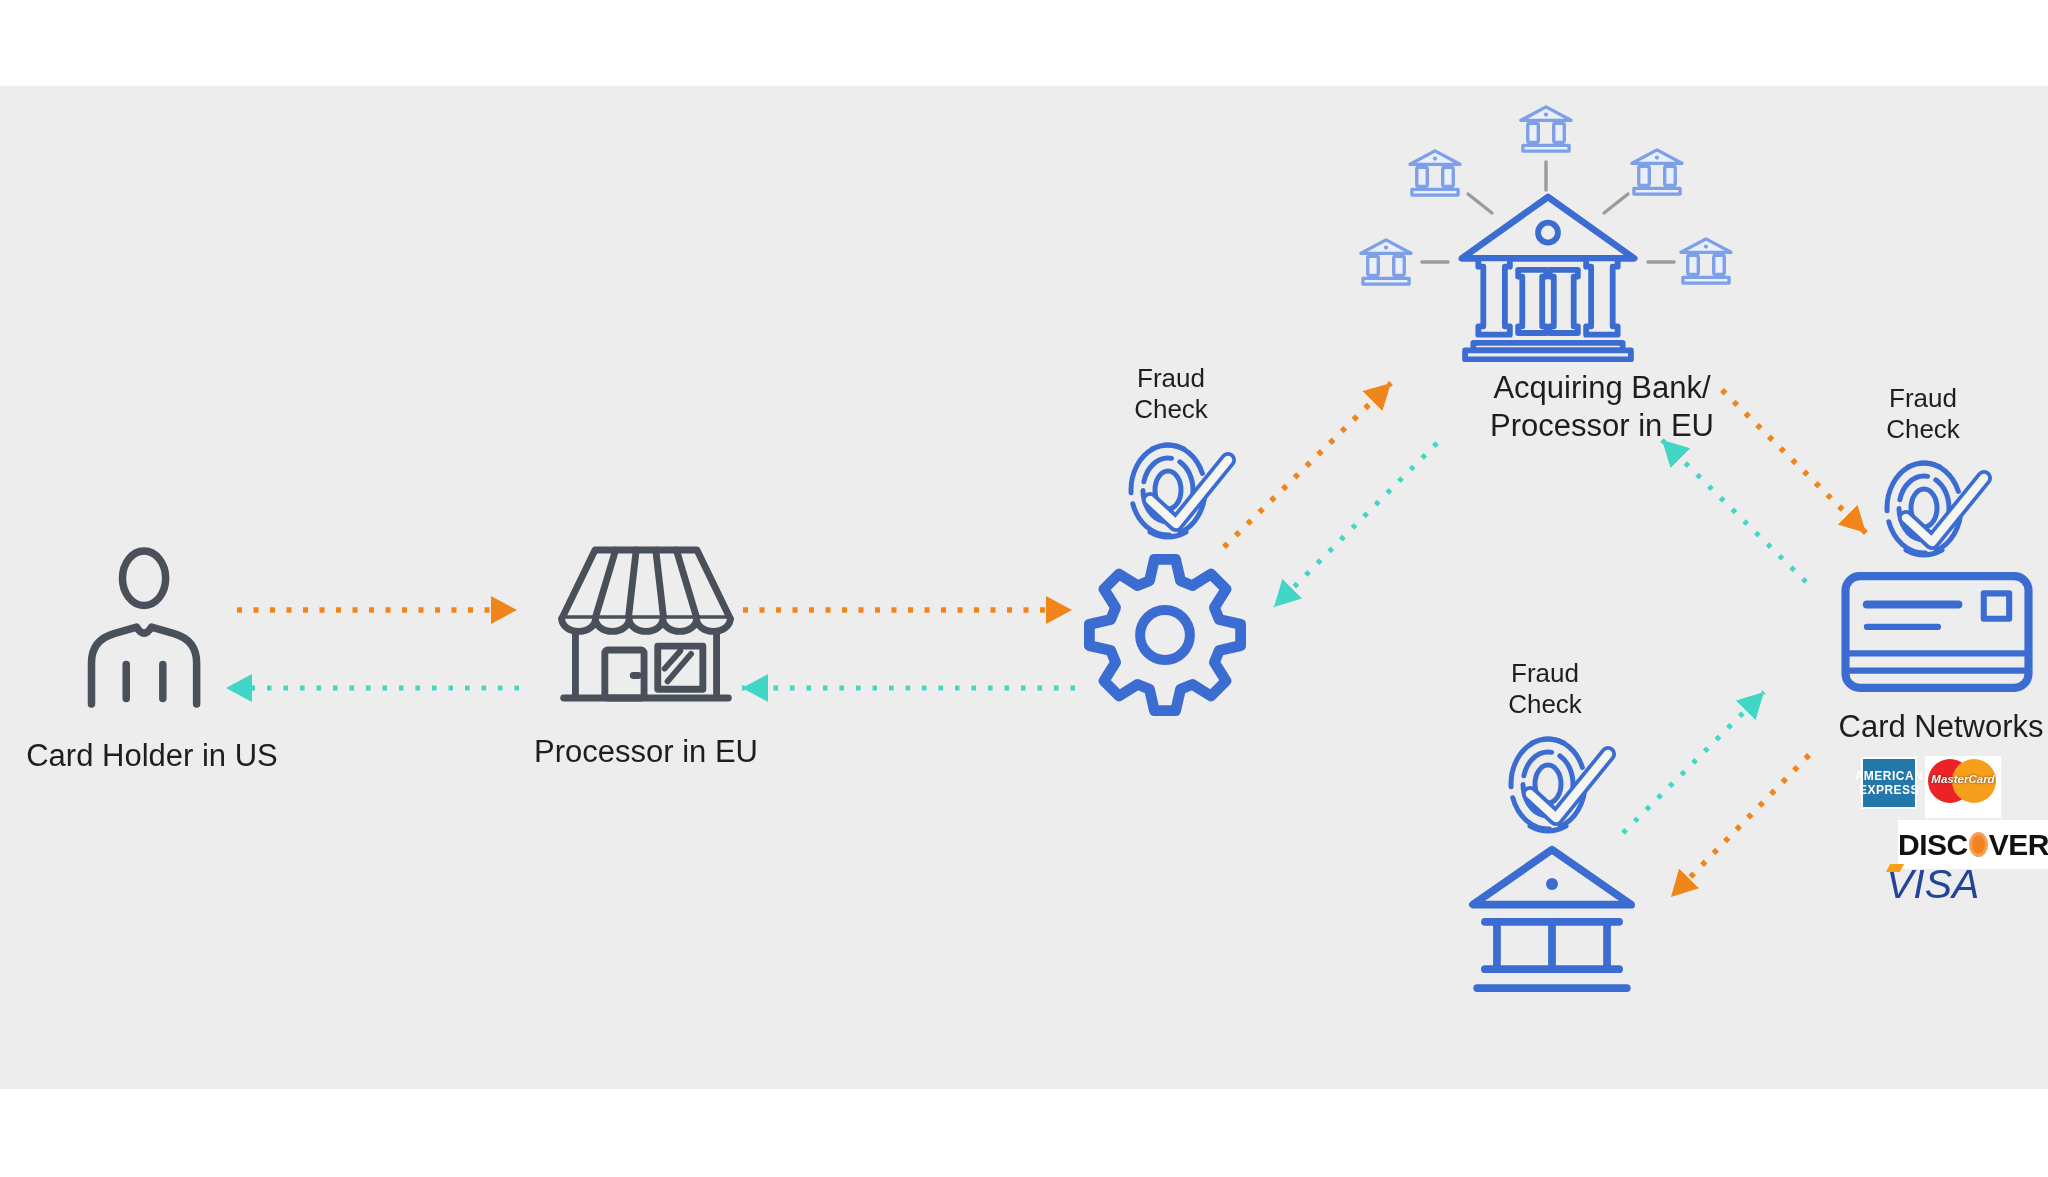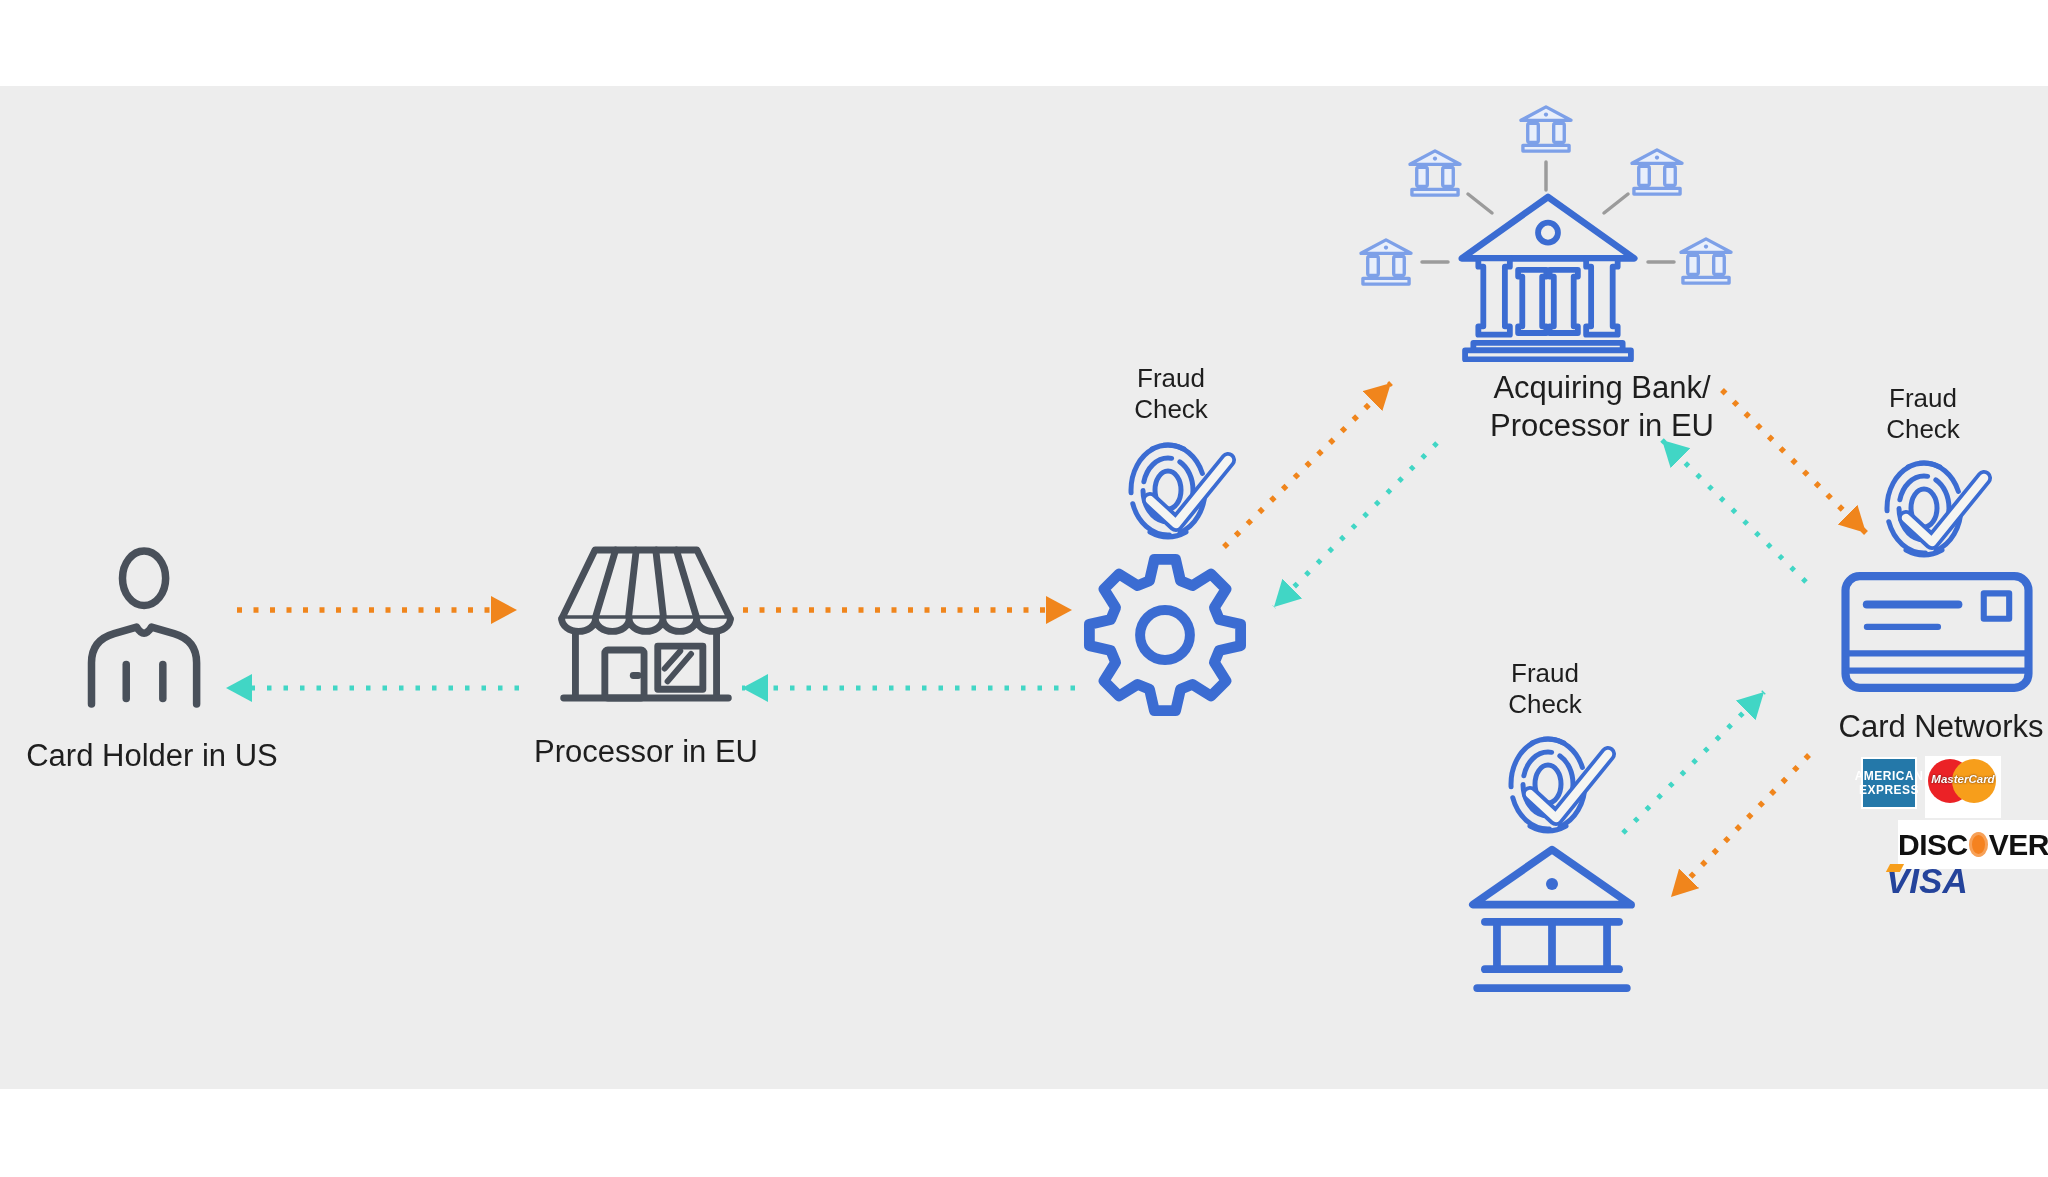--- a/index.html
+++ b/index.html
@@ -48,21 +48,21 @@
   .mc .red { left:3px; background:var(--c-mc_red); }
   .mc .org { left:27px; background:var(--c-mc_orange); }
   .mc .mc-text { position:absolute; left:0; right:0; top:17px; text-align:center;
     color:#fff; font-size:11.5px; font-weight:700; font-style:italic;
     text-shadow:0 0 2px rgba(60,20,0,.9); }
   .discover { position:absolute; display:flex; align-items:center; justify-content:center;
     font-weight:800; font-size:30px; color:var(--c-discover_text); letter-spacing:-.5px; }
   .discover .o { width:25px; height:25px; border-radius:50%; background:var(--c-discover_orange);
     margin:0 1px; box-shadow:inset 0 0 0 3px rgba(255,255,255,.25); }
   .discover sup { font-size:9px; margin-left:1px; align-self:flex-start; }
-  .visa { position:absolute; font-size:35px; font-weight:700; font-style:italic;
+  .visa { position:absolute; font-size:41px; font-weight:400; font-style:italic;
     color:var(--c-visa_blue); letter-spacing:0; }
   .visa .notch { position:absolute; left:2px; top:3px; width:14px; height:8px;
     background:var(--c-mc_orange); transform:skewX(-28deg); }
 </style>
 </head>
 <body>
 
 <div class="stage">
   <div class="canvas-bg"></div>
 

